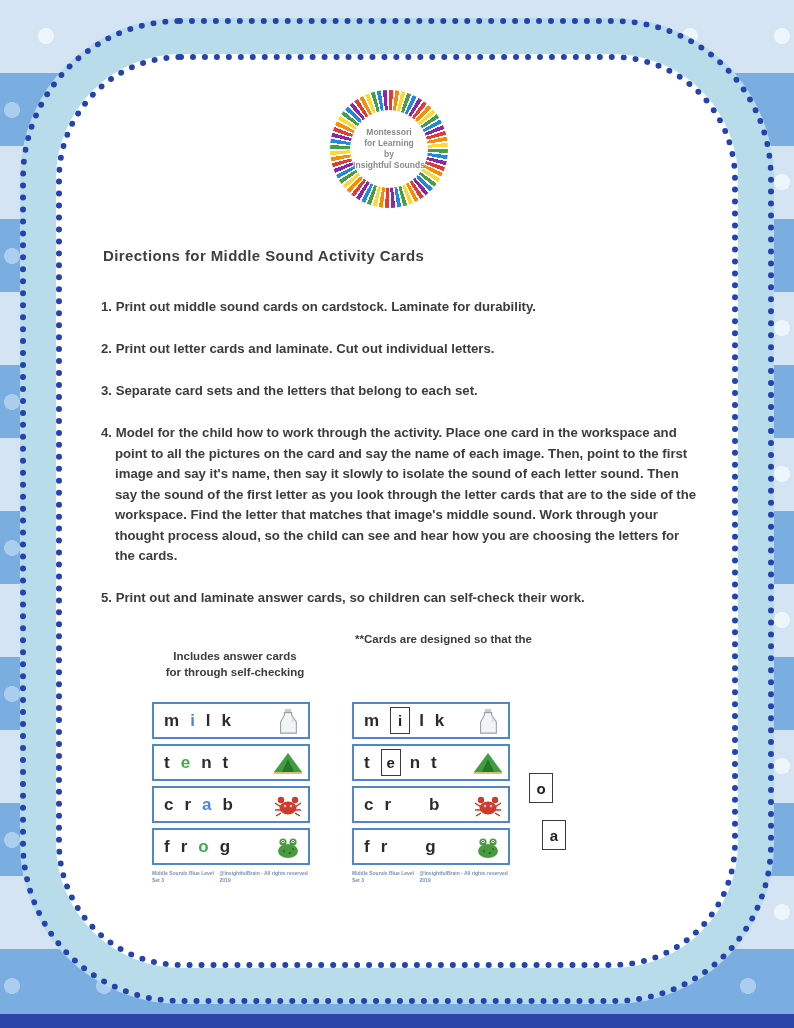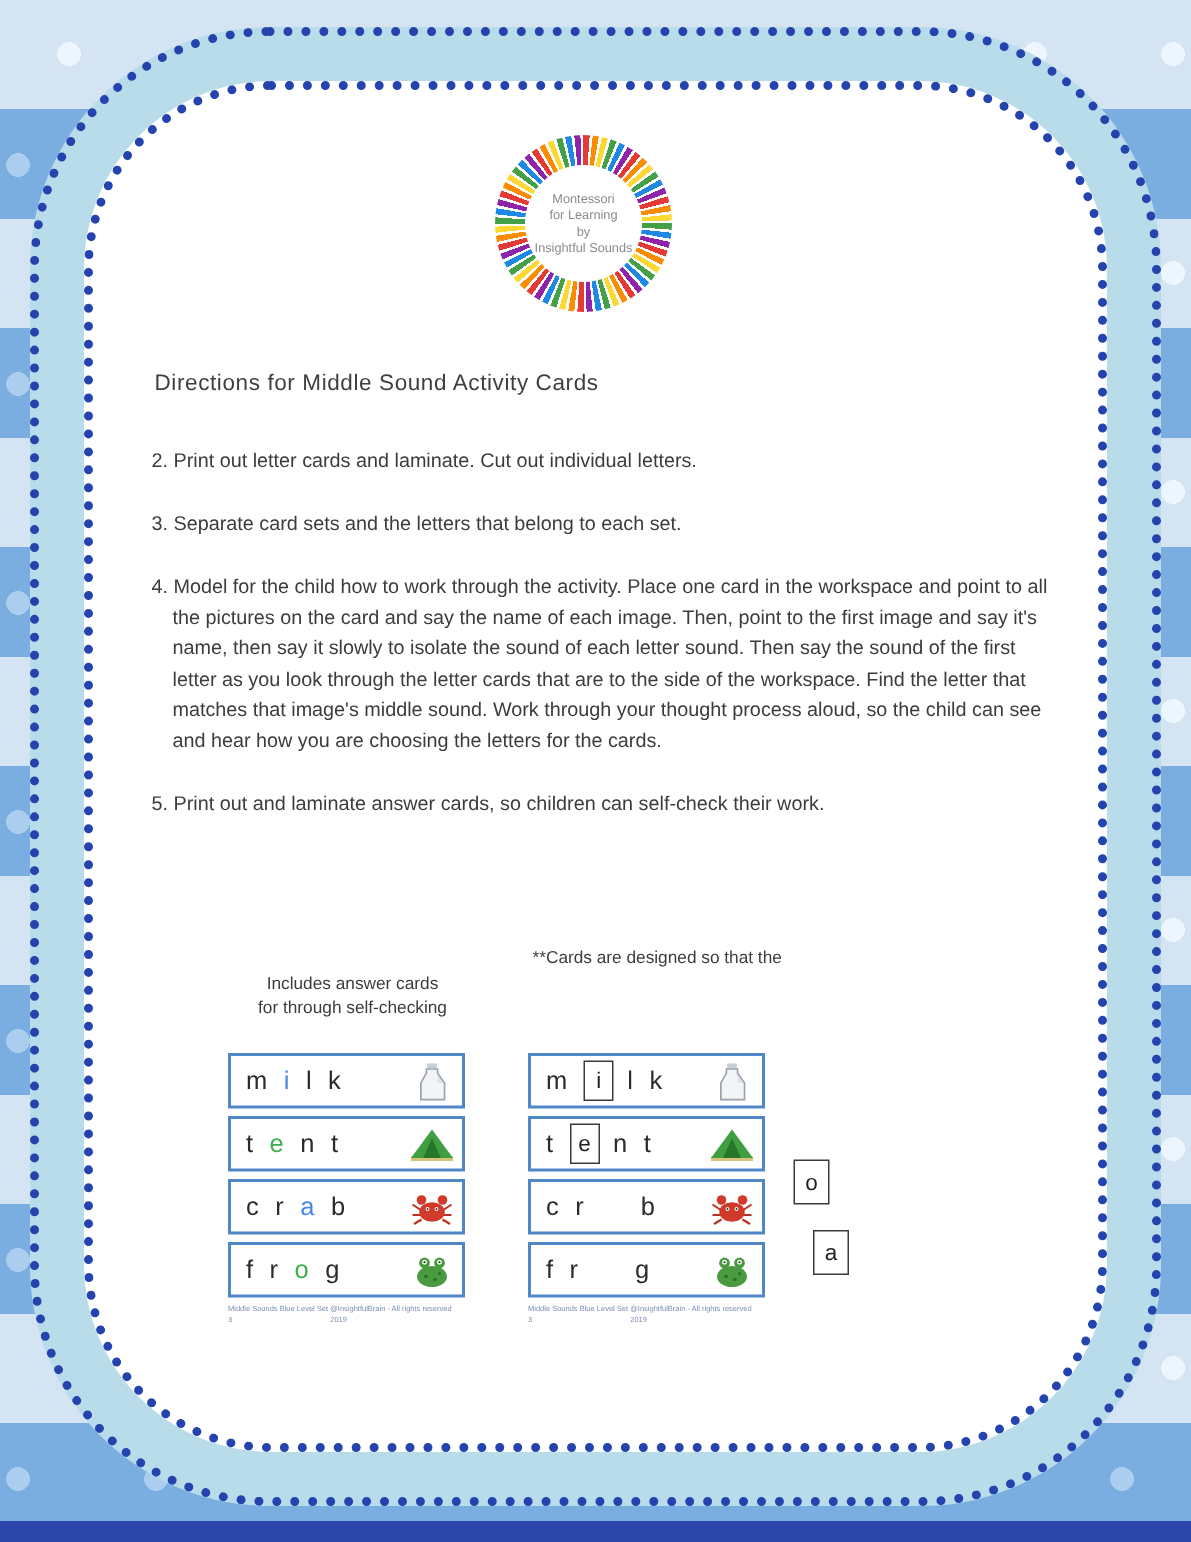--- a/index.html
+++ b/index.html
@@ -29,21 +29,21 @@
     background:#b9dcea;
     border:6px dotted #2443ae;
     border-radius:160px;
   }
   .frame-white {
     position:absolute; left:56px; top:54px; right:56px; bottom:60px;
     background:#ffffff;
     border:6px dotted #2443ae;
     border-radius:125px;
   }
-  .content { position:absolute; inset:0; color:#3d3d3d; }
+  .content { position:absolute; inset:0; color:#3d3d3d;font-weight:bold; }
 
   
   .logo { position:absolute; left:330px; top:90px; }
   .pencil-ring {
     width:118px; height:118px; border-radius:50%;
     background: repeating-conic-gradient(
       #e53935 0deg 4deg, #ffffff 4deg 6deg,
       #fb8c00 6deg 10deg, #ffffff 10deg 12deg,
       #fdd835 12deg 16deg, #ffffff 16deg 18deg,
       #43a047 18deg 22deg, #ffffff 22deg 24deg,
@@ -126,20 +126,21 @@
           <span>for Learning</span>
           <span>by</span>
           <span>Insightful Sounds</span>
         </div>
       </div>
     </div>
 
     <div class="page-title">Directions for Middle Sound Activity Cards</div>
 
     <div class="directions">
+      <p>1. Print out middle sound cards on cardstock. Laminate for durability.</p>
       <p>2. Print out letter cards and laminate. Cut out individual letters.</p>
       <p>3. Separate card sets and the letters that belong to each set.</p>
       <p>4. Model for the child how to work through the activity. Place one card in the workspace and point to all the pictures on the card and say the name of each image. Then, point to the first image and say it's name, then say it slowly to isolate the sound of each letter sound. Then say the sound of the first letter as you look through the letter cards that are to the side of the workspace. Find the letter that matches that image's middle sound. Work through your thought process aloud, so the child can see and hear how you are choosing the letters for the cards.</p>
       <p>5. Print out and laminate answer cards, so children can self-check their work.</p>
     </div>
 
     <div class="caption-left">
       <div>Includes answer cards</div>
       <div>for through self-checking</div>
     </div>

